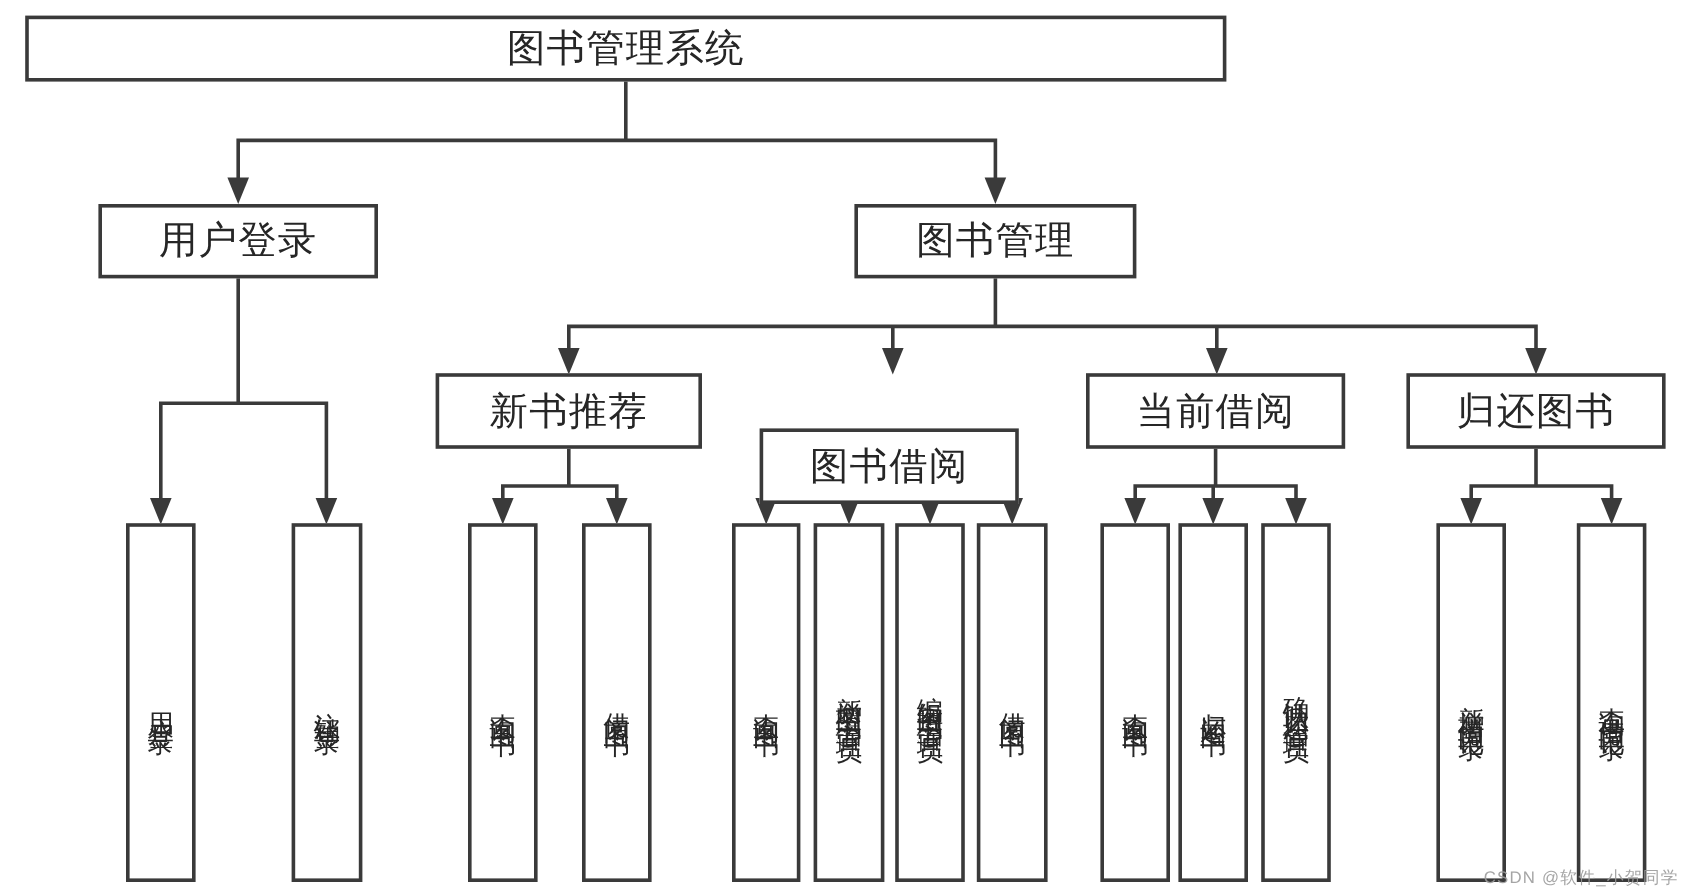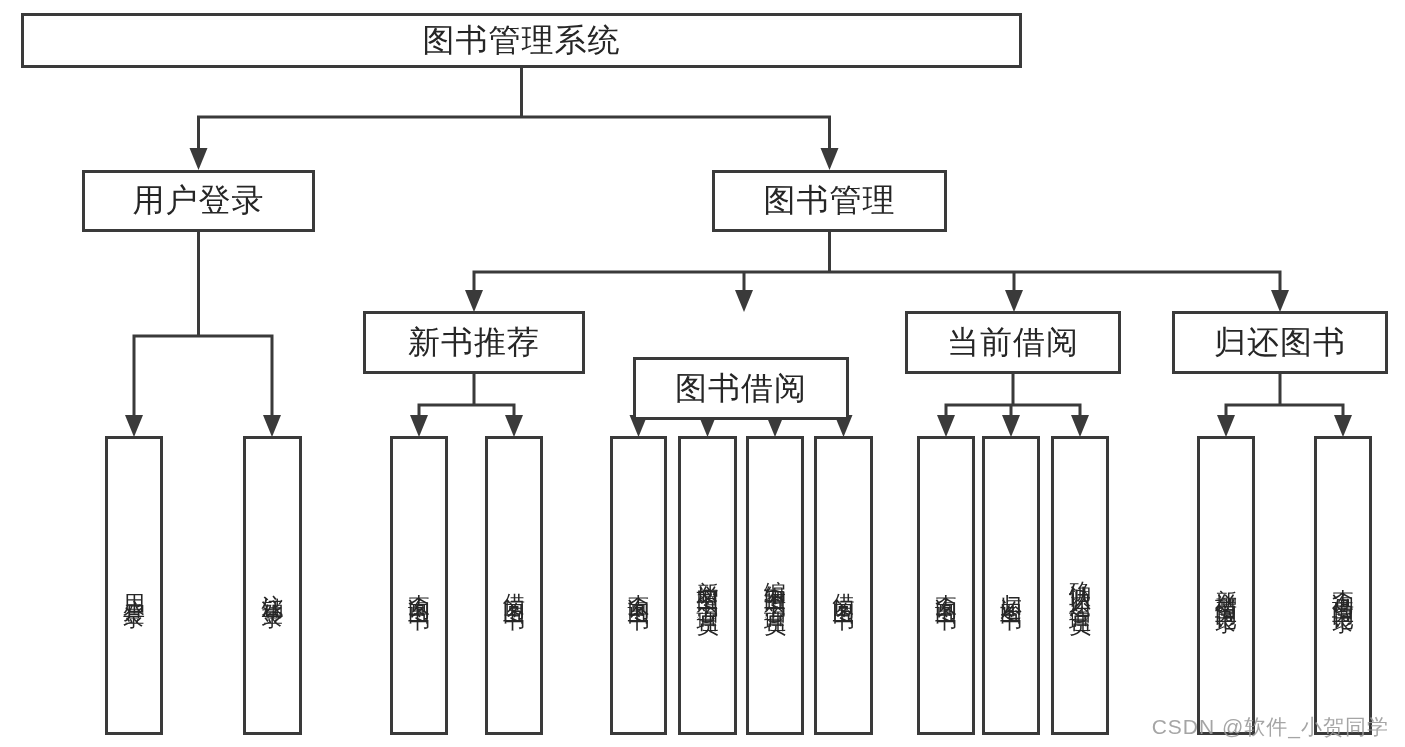--- a/index.html
+++ b/index.html
@@ -64,23 +64,23 @@
   .leaf-5  { left: 678px;  width: 59px; }
   .leaf-6  { left: 746px;  width: 58px; }
   .leaf-7  { left: 814px;  width: 59px; }
   .leaf-8  { left: 917px;  width: 58px; }
   .leaf-9  { left: 982px;  width: 58px; }
   .leaf-10 { left: 1051px; width: 58px; }
   .leaf-11 { left: 1197px; width: 58px; }
   .leaf-12 { left: 1314px; width: 58px; }
   .watermark {
     position: absolute;
-    right: 16px;
+    right: 6px;
     bottom: 6px;
-    font-size: 21px;
+    font-size: 14px;
     color: rgba(155, 155, 155, 0.9);
     letter-spacing: 1px;
     white-space: nowrap;
     pointer-events: none;
   }
 </style>
 </head>
 <body>
 
 <div class="canvas">

